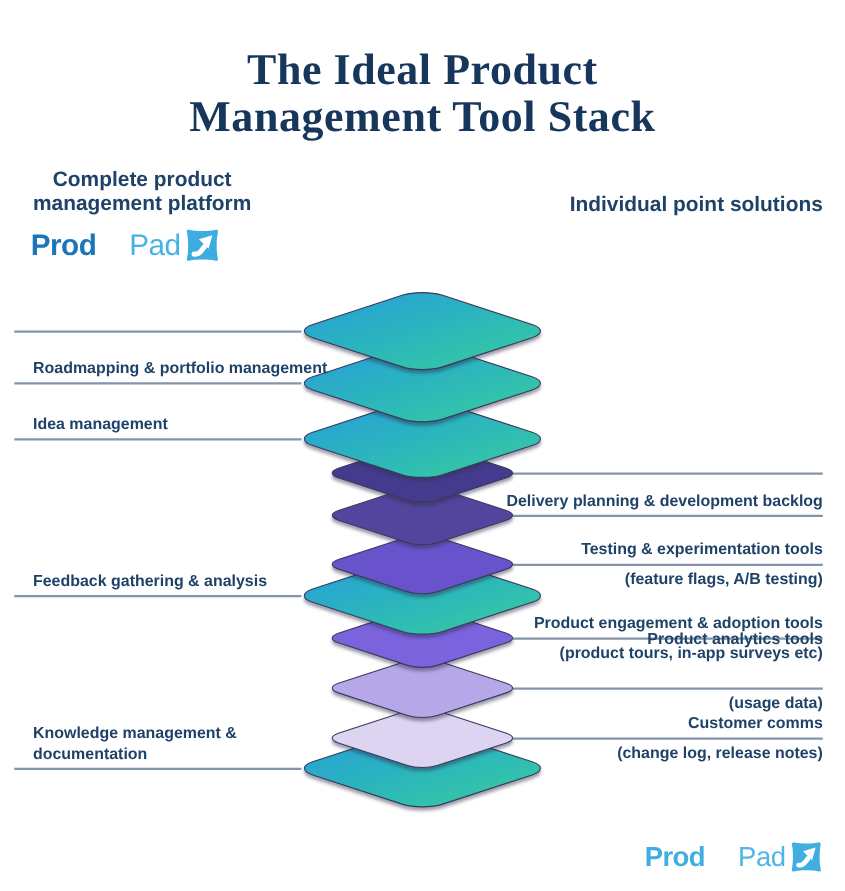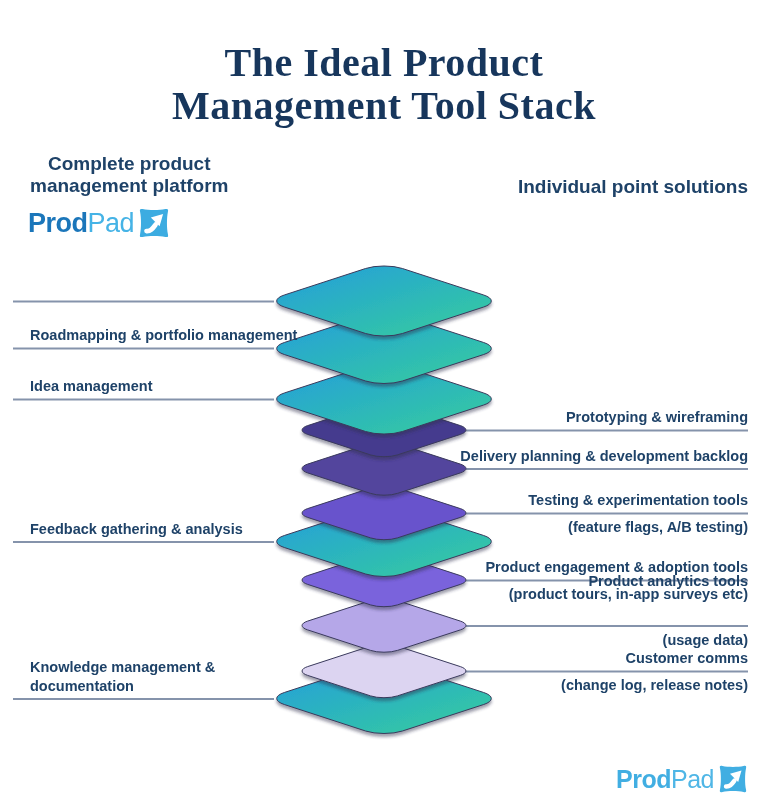--- a/index.html
+++ b/index.html
@@ -24,21 +24,21 @@
     white-space:pre-line;
   }
   .lbl-left{left:30px;text-align:left;}
   .lbl-right{right:20px;text-align:right;}
   .logo{position:absolute;display:flex;align-items:center;gap:5px;}
   .logo-top{left:28px;top:207px;}
   .logo-bottom{right:21px;top:764px;}
   .logo .word{font-size:27px;line-height:32px;letter-spacing:-0.5px;}
   .logo-bottom .word{font-size:25px;line-height:30px;}
   .logo .prod{font-weight:700;}
-  .logo .pad{font-weight:400;}
+  .logo .pad{font-weight:400;margin-left:30px;}
   .logo-top .prod{color:#1B76BA;}
   .logo-top .pad{color:#45B3E6;}
   .logo-bottom .prod{color:#41AEE2;}
   .logo-bottom .pad{color:#4FB6E6;}
   .logo svg{display:block;}
 </style>
 </head>
 <body>
 
 <div id="canvas">
@@ -133,21 +133,20 @@
       </svg>
     </span>
   </div>
 
   <div class="lbl lbl-left" style="top:326px">Roadmapping &amp; portfolio management</div>
   <div class="lbl lbl-left" style="top:377px">Idea management</div>
   <div class="lbl lbl-left" style="top:520px">Feedback gathering &amp; analysis</div>
   <div class="lbl lbl-left" style="top:658px">Knowledge management &amp;
 documentation</div>
 
-  <div class="lbl lbl-right" style="top:408px">Prototyping &amp; wireframing</div>
   <div class="lbl lbl-right" style="top:447px">Delivery planning &amp; development backlog</div>
   <div class="lbl lbl-right" style="top:491px">Testing &amp; experimentation tools</div>
   <div class="lbl lbl-right" style="top:518px">(feature flags, A/B testing)</div>
   <div class="lbl lbl-right" style="top:558px">Product engagement &amp; adoption tools</div>
   <div class="lbl lbl-right" style="top:585px">(product tours, in-app surveys etc)</div>
   <div class="lbl lbl-right" style="top:572px">Product analytics tools</div>
   <div class="lbl lbl-right" style="top:631px">(usage data)</div>
   <div class="lbl lbl-right" style="top:649px">Customer comms</div>
   <div class="lbl lbl-right" style="top:676px">(change log, release notes)</div>
 

